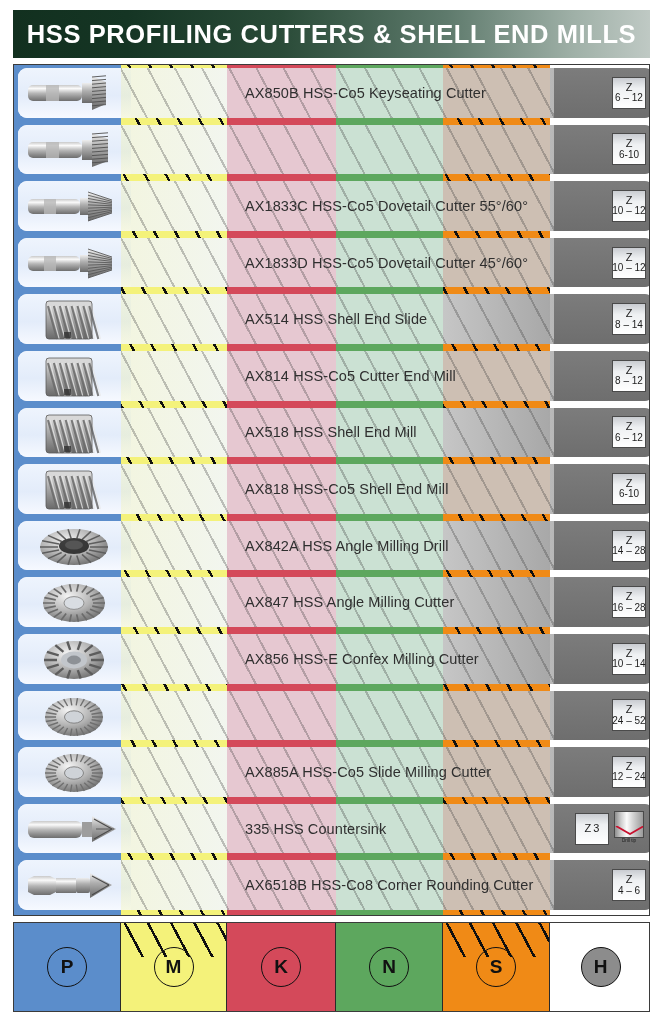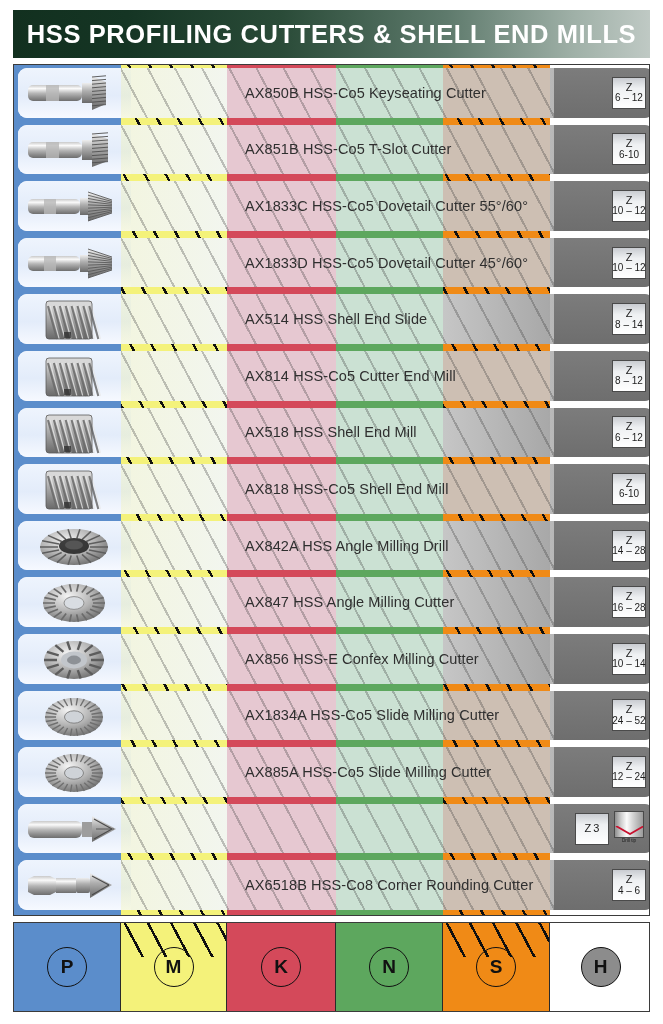--- a/index.html
+++ b/index.html
@@ -395,21 +395,20 @@
                   <line x1="68" y1="35.8" x2="84" y2="34.599999999999994" stroke="#4f4f4f" stroke-width="0.9"></line>
                 </svg>
               </div>
             </div>
             <div class="tint m" style="left: 103px; width: 106px;"></div>
             <div class="tint k" style="left: 209px; width: 109px;"></div>
             <div class="tint n" style="left: 318px; width: 107px;"></div>
             <div class="tint s" style="left: 425px; width: 107px;"></div>
             <div class="tint gray-fill" style="left: 532px; right: 0px;"></div>
             <div class="body-hatch" style="left: 103px; right: 0px;"></div>
-            <div class="row-label">AX851B HSS-Co5 T-Slot Cutter</div>
           </div>
           <div class="h-panel">
             <div class="z-chip">
               <span class="z-letter">Z</span>
               <span class="z-range">6-10</span>
             </div>
           </div>
         </div>
         <div class="row" style="top: 113.2px;">
           <div class="row-card">
@@ -1015,21 +1014,20 @@
       <ellipse cx="50" cy="24" rx="9.5" ry="6.2" fill="none" stroke="#7c7c7c" stroke-width="0.9"></ellipse>
                 </svg>
               </div>
             </div>
             <div class="tint m" style="left: 103px; width: 106px;"></div>
             <div class="tint k" style="left: 209px; width: 109px;"></div>
             <div class="tint n" style="left: 318px; width: 107px;"></div>
             <div class="tint s" style="left: 425px; width: 107px;"></div>
             <div class="tint gray-fill" style="left: 532px; right: 0px;"></div>
             <div class="body-hatch" style="left: 103px; right: 0px;"></div>
-            <div class="row-label">AX1834A HSS-Co5 Slide Milling Cutter</div>
           </div>
           <div class="h-panel">
             <div class="z-chip">
               <span class="z-letter">Z</span>
               <span class="z-range">24 – 52</span>
             </div>
           </div>
         </div>
         <div class="row" style="top: 679.2px;">
           <div class="row-card">
@@ -1134,20 +1132,21 @@
       <line x1="72" y1="23" x2="90" y2="23" stroke="#595959" stroke-width="1"></line>
                 </svg>
               </div>
             </div>
             <div class="tint m" style="left: 103px; width: 106px;"></div>
             <div class="tint k" style="left: 209px; width: 109px;"></div>
             <div class="tint n" style="left: 318px; width: 107px;"></div>
             <div class="tint s" style="left: 425px; width: 107px;"></div>
             <div class="tint gray-fill" style="left: 532px; right: 0px;"></div>
             <div class="body-hatch" style="left: 103px; right: 0px;"></div>
+            <div class="row-label">335 HSS Countersink</div>
           </div>
           <div class="h-panel">
             <div class="z-chip single">
               <span class="z-letter">Z</span>
               <span class="z-range">3</span>
             </div>
             <div class="tip-chip">
               <div class="tip-art">
                 <svg class="tip-v" viewBox="0 0 30 9" preserveAspectRatio="none">
                   <path d="M1 0 L15 8 L29 0" fill="none" stroke="#c8102e" stroke-width="1.8"></path>

